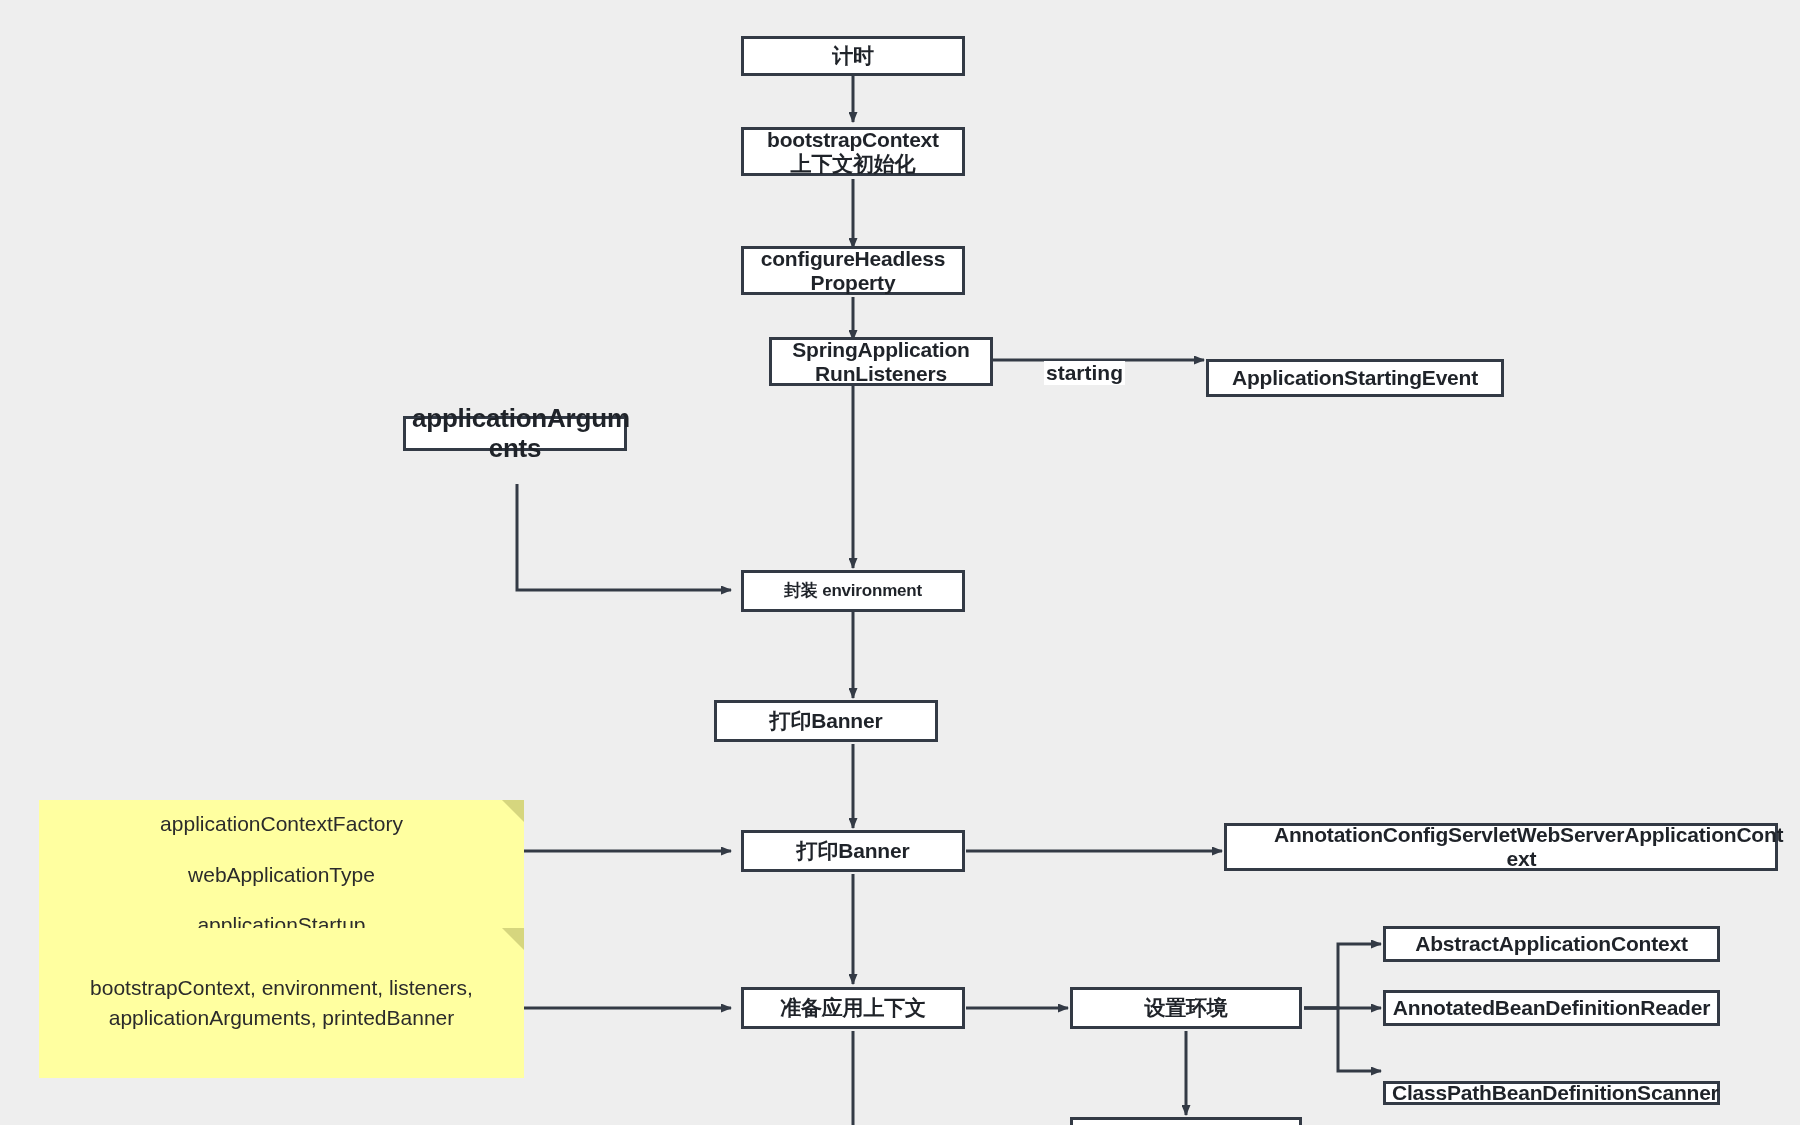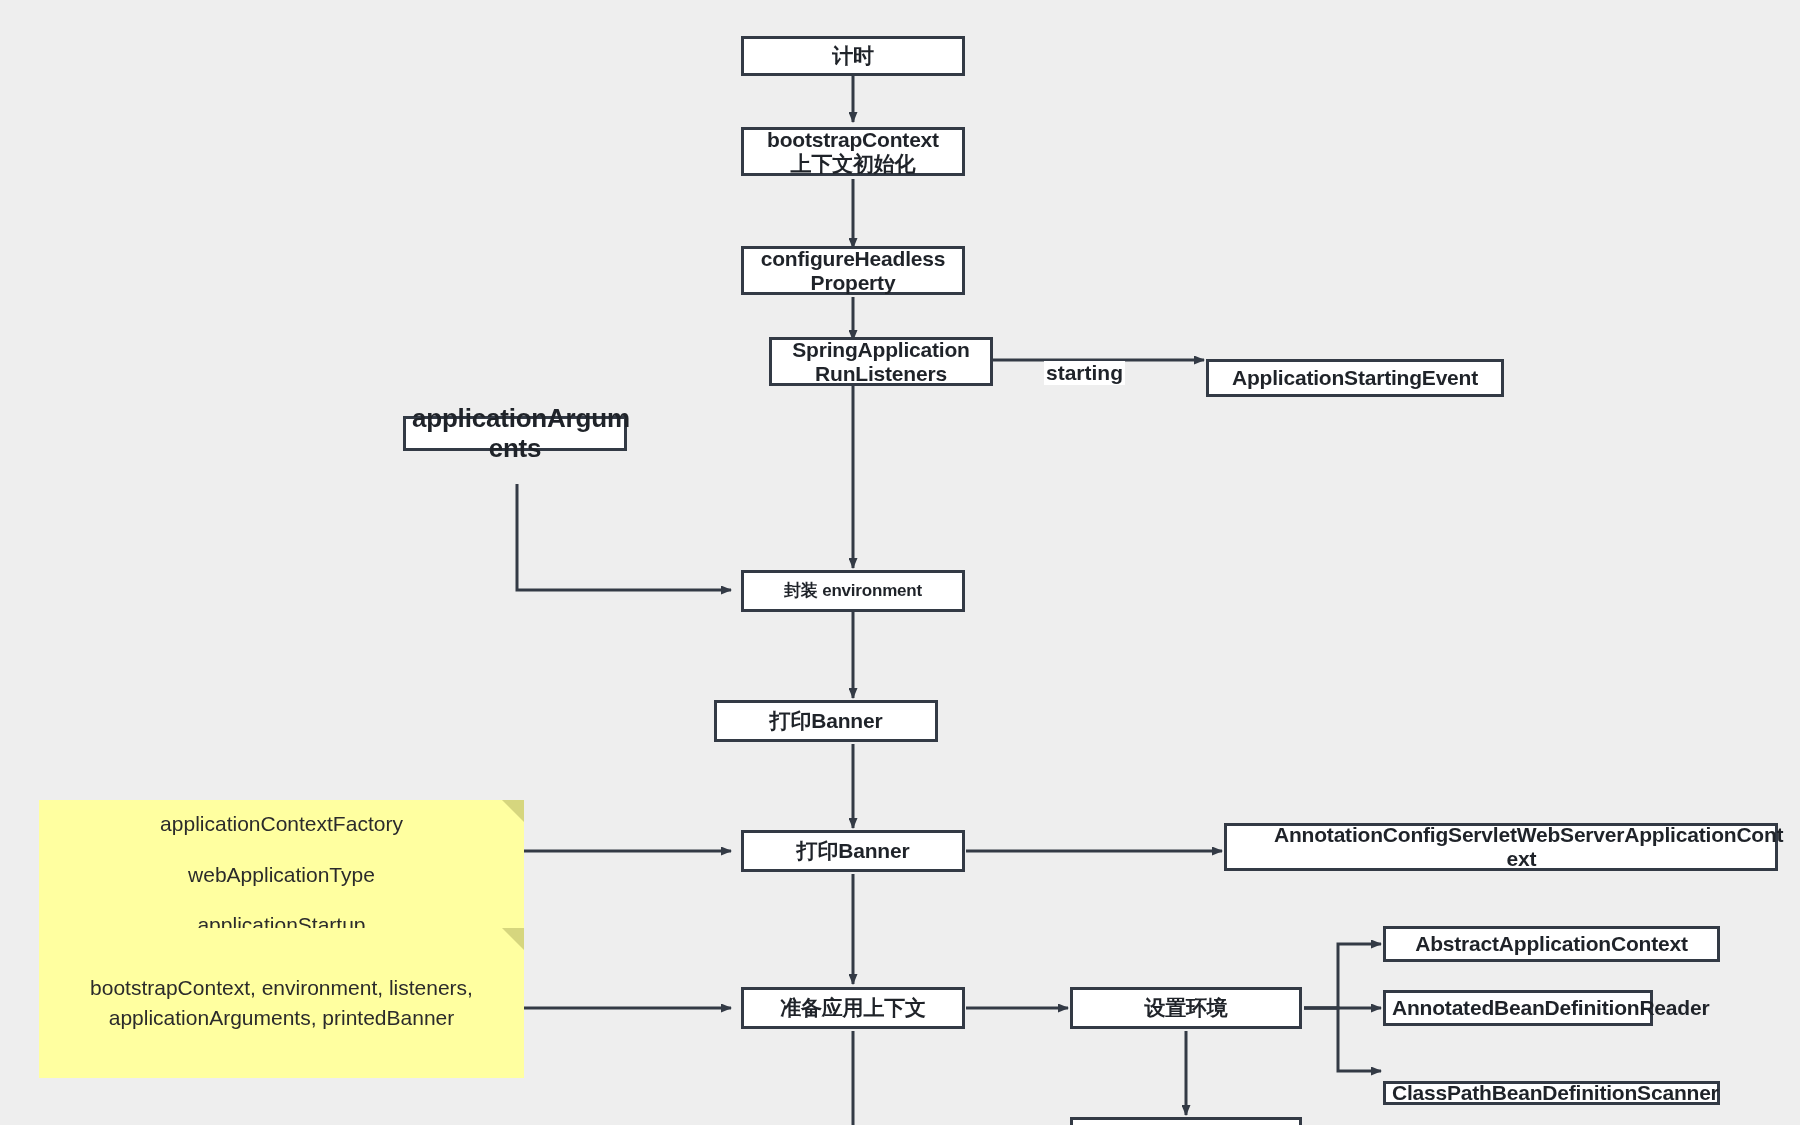--- a/index.html
+++ b/index.html
@@ -191,21 +191,21 @@
   </div>
 
   <div class="node" style="left:1070px; top:987px; width:232px; height:42px; font-size:21px;">
     <span>设置环境</span>
   </div>
 
   <div class="node" style="left:1383px; top:926px; width:337px; height:36px; font-size:21px;">
     <span>AbstractApplicationContext</span>
   </div>
 
-  <div class="node" style="left:1383px; top:990px; width:270px; height:36px; font-size:21px;">
+  <div class="node" style="left:1383px; top:990px; width:337px; height:36px; font-size:21px;">
     <span>AnnotatedBeanDefinitionReader</span>
   </div>
 
   <div class="node" style="left:1383px; top:1053px; width:337px; height:24px; font-size:21px;margin-top:28px;">
     <span>ClassPathBeanDefinitionScanner</span>
   </div>
 
   <div class="node" style="left:1070px; top:1117px; width:232px; height:42px; font-size:21px;"></div>
 
   <div class="note" style="left:39px; top:770px; width:485px; height:150px; font-size:21px;margin-top:30px;">

